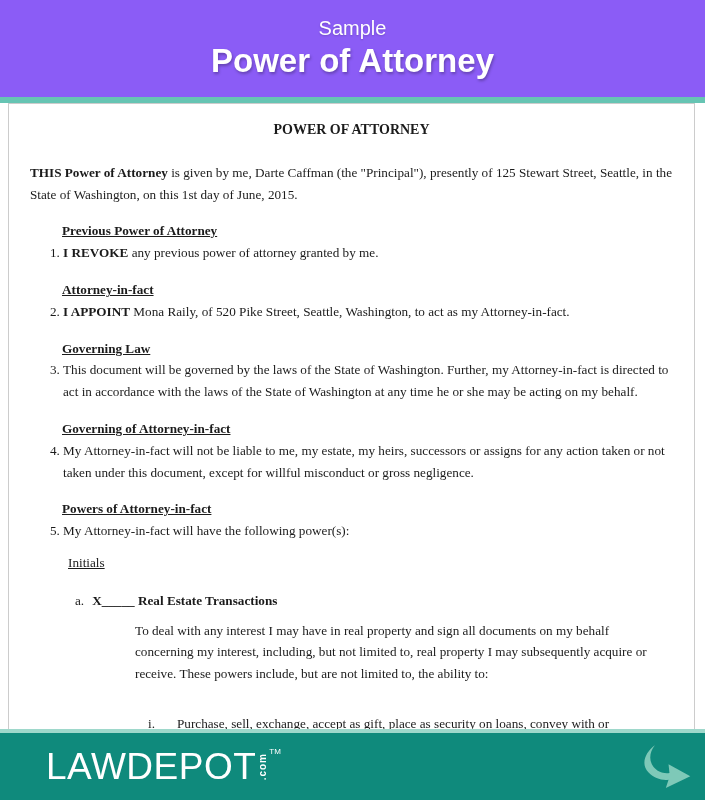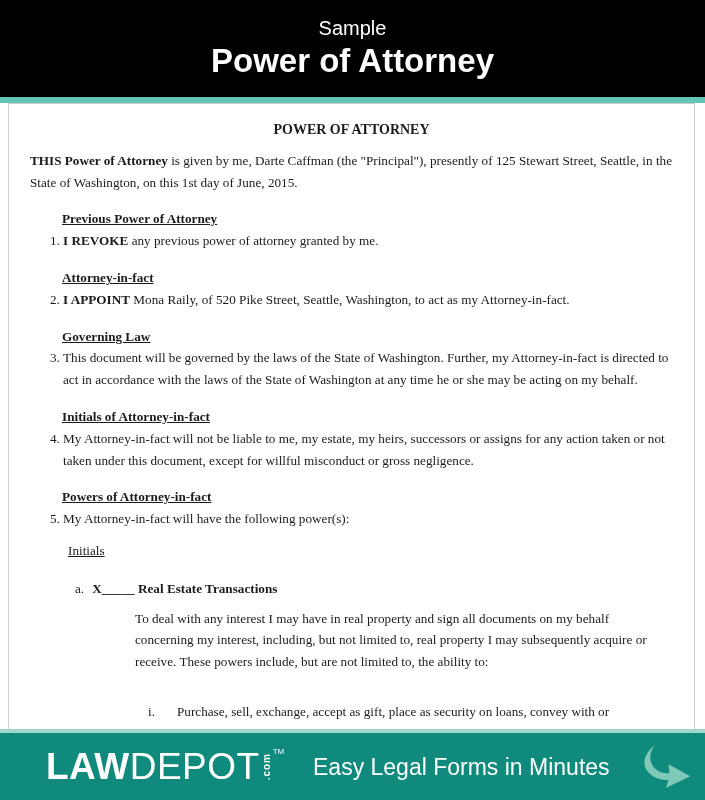--- a/index.html
+++ b/index.html
@@ -5,58 +5,58 @@
   html,body{margin:0;padding:0;}
   body{
     width:705px;height:800px;position:relative;overflow:hidden;
     background:#ffffff;
     font-family:"Liberation Serif","DejaVu Serif",serif;
     color:#1b1b1b;
   }
   
   .header{
     position:absolute;top:0;left:0;width:705px;height:97px;
-    background:#000000;
+    background:#8b5cf6;
     display:flex;flex-direction:column;align-items:center;justify-content:center;
     font-family:"Liberation Sans","DejaVu Sans",sans-serif;color:#ffffff;
   }
   .header .kicker{font-size:20px;font-weight:400;line-height:1.2;text-shadow:0 1px 2px rgba(0,0,0,0.18);}
   .header .title{font-size:33px;font-weight:700;line-height:1.25;text-shadow:1px 2px 3px rgba(0,0,0,0.28);}
   .strip-top{position:absolute;top:97px;left:0;width:705px;height:6px;background:#66c4b3;}
   
   .doc-area{position:absolute;top:103px;left:0;width:705px;height:630px;background:#ffffff;}
   .sheet{
     position:absolute;top:0;left:8px;width:687px;height:630px;
     background:#ffffff;border:1px solid #cccccc;border-bottom:none;
     box-sizing:border-box;padding:13px 21px 0 21px;overflow:hidden;
     font-size:13.2px;line-height:21.8px;
   }
   .doc-title{text-align:center;font-weight:700;font-size:14px;margin:2px 0 8px 0;}
-  .intro{margin-top:9px;}
+  .intro{margin-top:21px;}
   b.lead{font-weight:700;}
   .sec-heading{font-weight:700;text-decoration:underline;margin:15px 0 0 32px;}
   .item{display:flex;margin-top:0;}
   .item .num{min-width:13px;margin-left:20px;flex:0 0 auto;}
   .item .itext{flex:1 1 auto;}
   .initials{margin:10px 0 16px 38px;text-decoration:underline;}
   .power-row{margin:9px 0 0 45px;}
   .power-row .pmark{margin-right:8px;}
   .power-row .pbold{font-weight:700;}
   .power-desc{margin:8px 0 0 105px;width:528px;}
   .sub-item{display:flex;margin:28px 0 0 118px;width:500px;}
   .sub-item .smark{min-width:29px;flex:0 0 auto;}
   .sub-item .stext{flex:1 1 auto;width:471px;}
   
   .strip-bottom{position:absolute;top:729px;left:0;width:705px;height:4px;background:#9ed8cb;}
   .footer{
     position:absolute;top:733px;left:0;width:705px;height:67px;background:#0f8a7c;
     font-family:"Liberation Sans","DejaVu Sans",sans-serif;color:#ffffff;
   }
   .logo{position:absolute;left:46px;top:50%;transform:translateY(-50%);display:flex;align-items:center;}
-  .logo .law{font-size:37px;font-weight:700;letter-spacing:0.5px;}
+  .logo .law{font-size:37px;font-weight:400;letter-spacing:0.5px;}
   .logo .depot{font-size:37px;font-weight:300;letter-spacing:0.5px;}
   .logo .com{
     writing-mode:vertical-rl;transform:rotate(180deg);
     font-size:10px;font-weight:700;letter-spacing:1px;margin-left:2px;line-height:1;
   }
   .logo .tm{font-size:8px;align-self:flex-start;margin-top:1px;margin-left:1px;}
   .tagline{position:absolute;left:313px;top:50%;transform:translateY(-50%);font-size:23px;font-weight:400;}
   .arrow-wrap{position:absolute;right:12px;top:50%;transform:translateY(-46%);}
 </style>
 </head>
@@ -88,21 +88,21 @@
       <span class="num">2.</span>
       <span class="itext"><b class="lead">I APPOINT</b><span> Mona Raily, of 520 Pike Street, Seattle, Washington, to act as my Attorney-in-fact.</span></span>
     </div>
 
     <div class="sec-heading">Governing Law</div>
     <div class="item">
       <span class="num">3.</span>
       <span class="itext"><b class="lead"></b><span>This document will be governed by the laws of the State of Washington. Further, my Attorney-in-fact is directed to act in accordance with the laws of the State of Washington at any time he or she may be acting on my behalf.</span></span>
     </div>
 
-    <div class="sec-heading">Initials of Attorney-in-fact</div>
+    <div class="sec-heading">Governing of Attorney-in-fact</div>
     <div class="item">
       <span class="num">4.</span>
       <span class="itext"><b class="lead"></b><span>My Attorney-in-fact will not be liable to me, my estate, my heirs, successors or assigns for any action taken or not taken under this document, except for willful misconduct or gross negligence.</span></span>
     </div>
 
     <div class="sec-heading">Powers of Attorney-in-fact</div>
     <div class="item">
       <span class="num">5.</span>
       <span class="itext"><b class="lead"></b><span>My Attorney-in-fact will have the following power(s):</span></span>
     </div>
@@ -124,19 +124,18 @@
 </div>
 
 <div class="strip-bottom"></div>
 <div class="footer">
   <div class="logo">
     <span class="law">LAW</span>
       <span class="depot">DEPOT</span>
       <span class="com">.com</span>
       <span class="tm">TM</span>
   </div>
-  <div class="tagline">Easy Legal Forms in Minutes</div>
   <div class="arrow-wrap">
     <svg width="58" height="48" viewBox="0 0 64 52" aria-hidden="true">
       <path d="M22,2 C11,10 6,23 15,32 C21,38 29,41 37,40 L34,49 L61,36 L37,23 L38,32.5 C31,33.5 24.5,31 20.5,26 C14.5,18 16.5,9 22,2 Z" fill="#7ec9b8"></path>
     </svg>
   </div>
 </div>
 
 </body></html>

